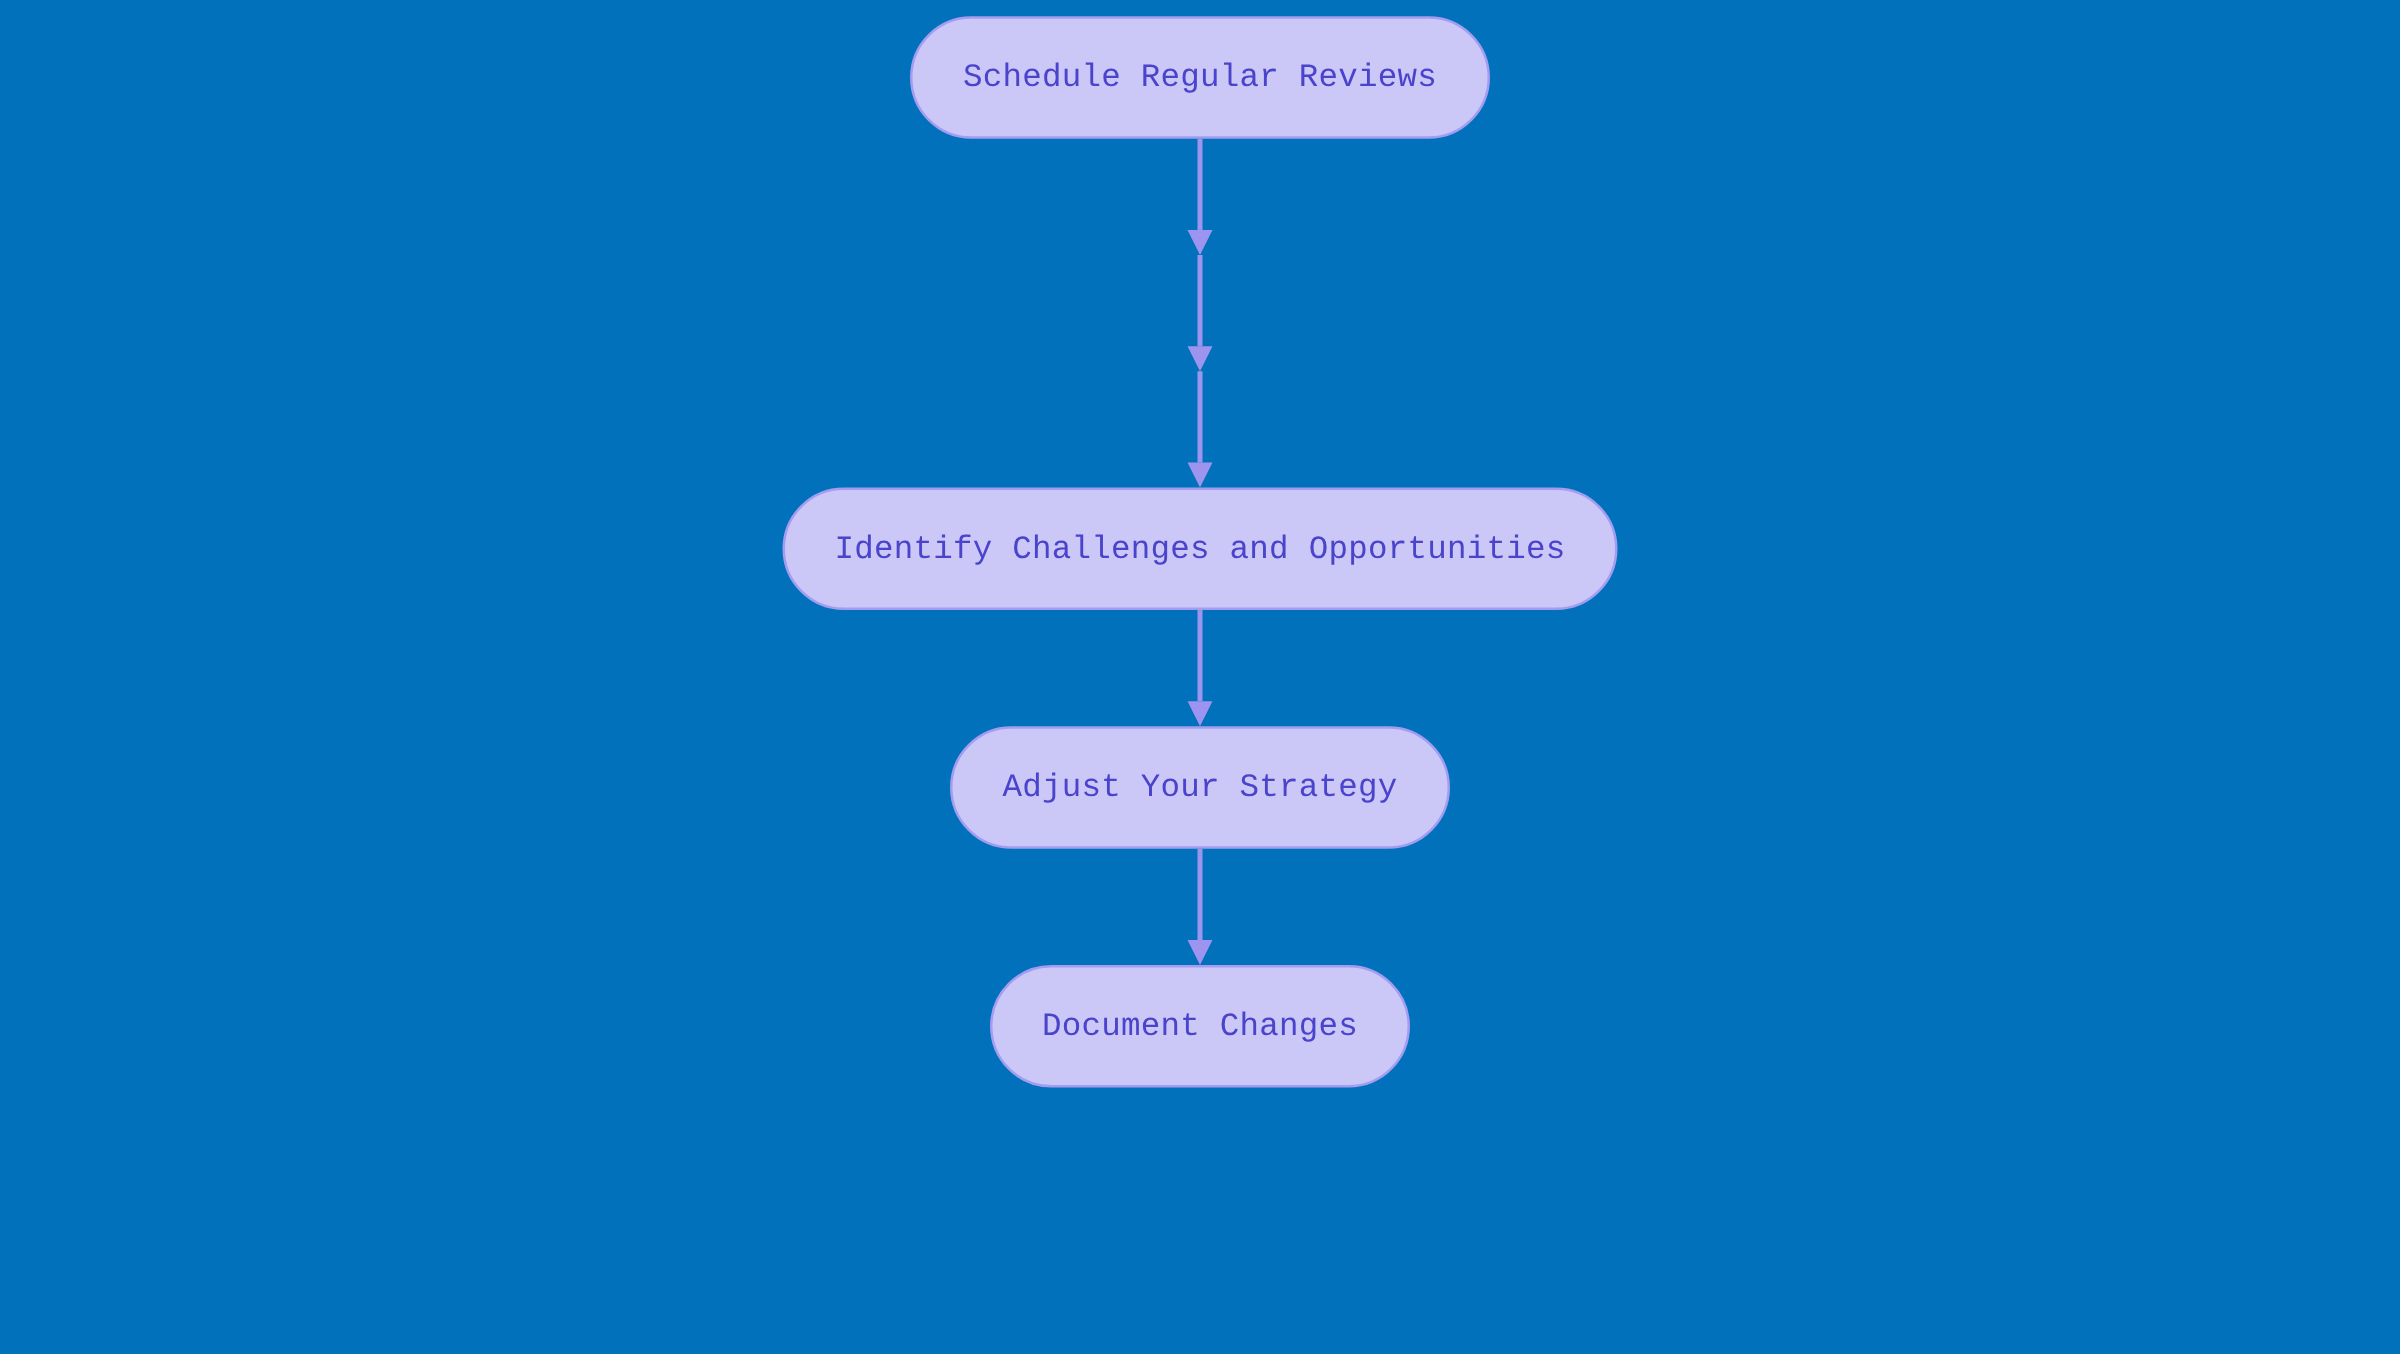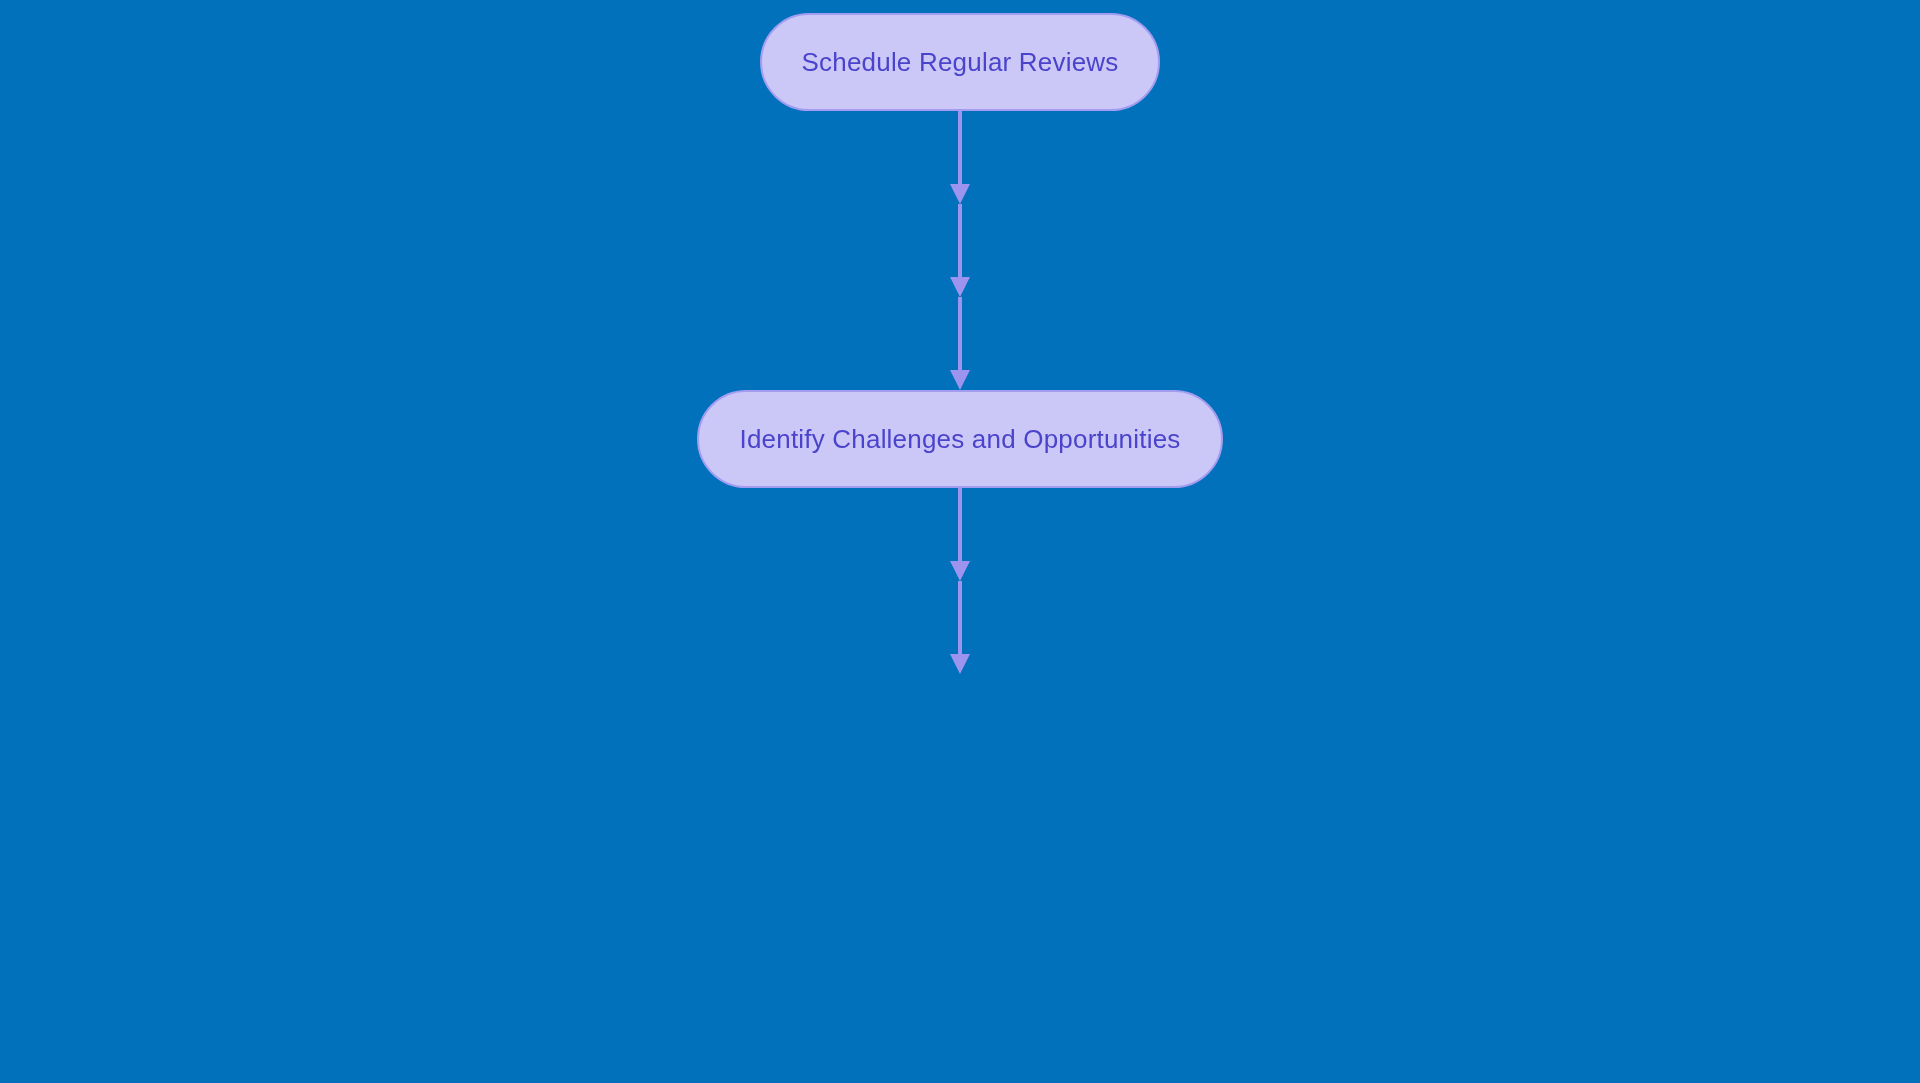--- a/index.html
+++ b/index.html
@@ -32,20 +32,21 @@
     border:2px solid var(--node-border);
     color:var(--text);
     font-size:26px;
     font-weight:500;
     letter-spacing:0.2px;
     display:flex;
     align-items:center;
     justify-content:center;
     white-space:nowrap;
     flex:0 0 auto;
+    font-family:Liberation Mono, monospace;
   }
   .flow-arrow{
     height:93px;
     width:40px;
     display:flex;
     flex-direction:column;
     align-items:center;
     flex:0 0 auto;
   }
   .flow-arrow .line{
@@ -80,17 +81,23 @@
       <div class="line"></div>
       <div class="head"></div>
     </div>
     <div class="flow-node">
       <span>Identify Challenges and Opportunities</span>
     </div>
     <div class="flow-arrow">
       <div class="line"></div>
       <div class="head"></div>
     </div>
+    <div class="flow-node">
+      <span>Adjust Your Strategy</span>
+    </div>
     <div class="flow-arrow">
       <div class="line"></div>
       <div class="head"></div>
     </div>
+    <div class="flow-node">
+      <span>Document Changes</span>
+    </div>
   </div>
 
 </body></html>

